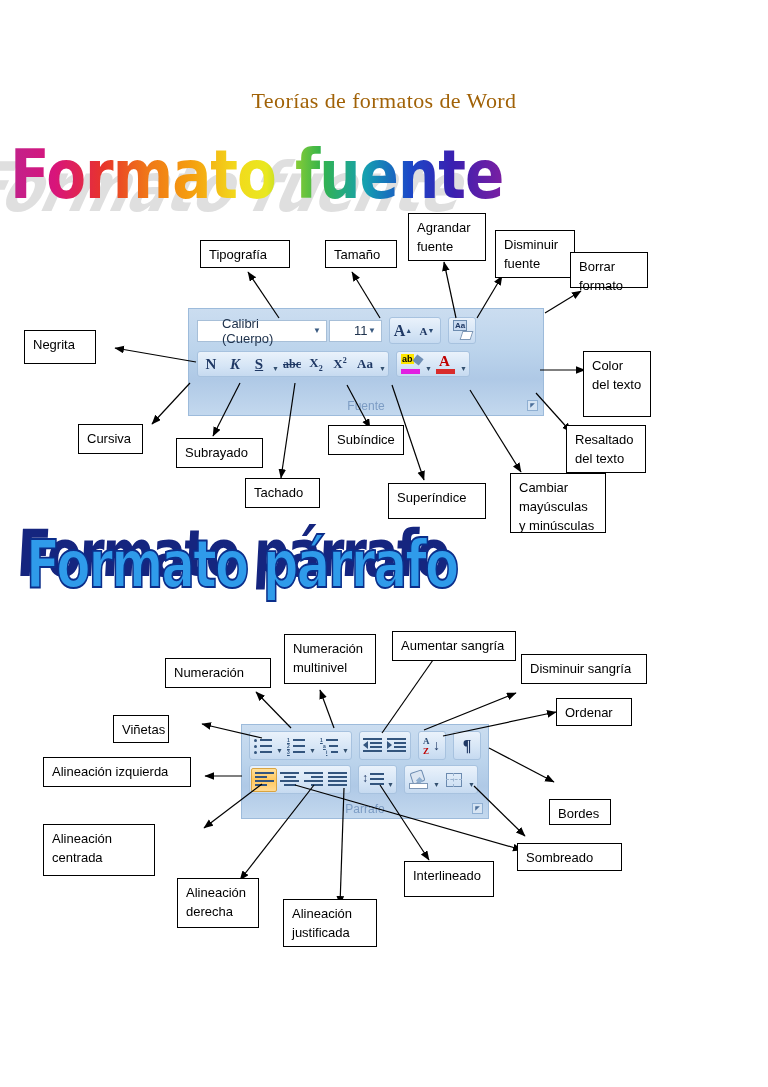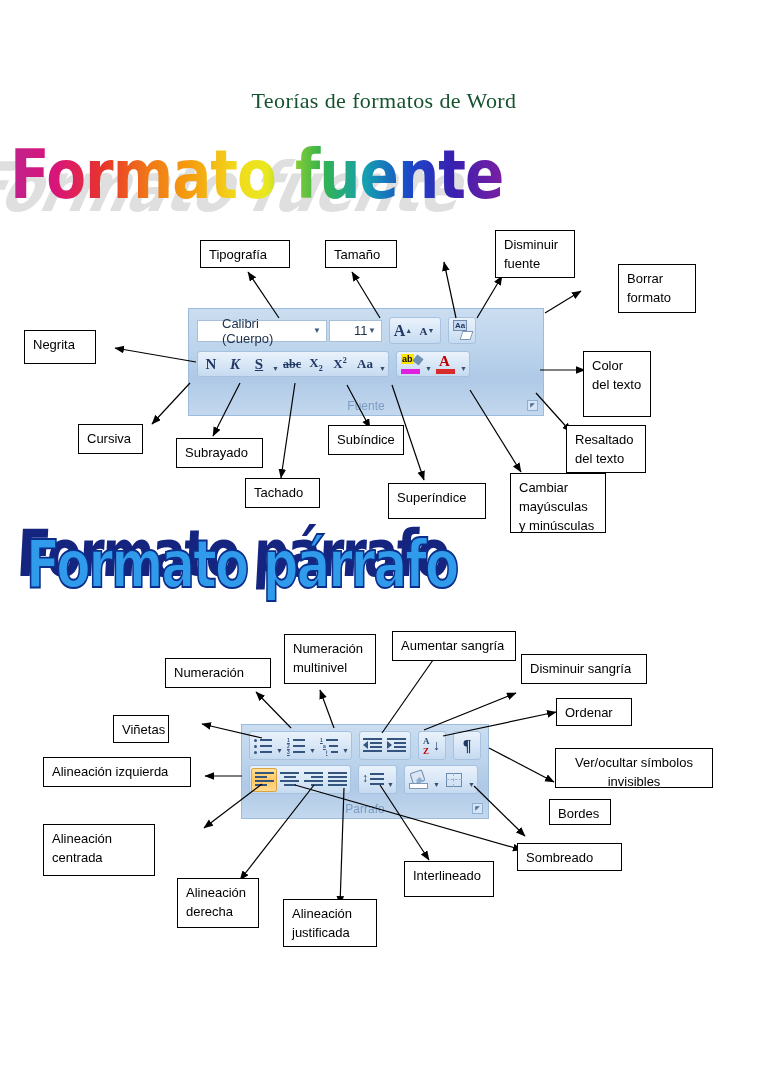--- a/index.html
+++ b/index.html
@@ -15,21 +15,21 @@
   
   #arrows{position:absolute;left:0;top:0;width:768px;height:1087px;pointer-events:none;z-index:5;}
 
   
   .doc-title{
     position:absolute;
     left:0;right:0;top:88px;
     text-align:center;
     font-family:"Liberation Serif", serif;
     font-size:22px;
-    color:#14532d;
+    color:#a16207;
     letter-spacing:.4px;
     z-index:3;
   }
 
   
   .wordart{
     position:absolute;
     font-family:"DejaVu Sans", sans-serif;
     font-weight:bold;
     white-space:nowrap;
@@ -354,26 +354,29 @@
   </div>
 
   <div class="callout" style="left:200px;top:240px;width:90px;height:28px;">
     <span>Tipografía</span>
   </div>
 
   <div class="callout" style="left:325px;top:240px;width:72px;height:28px;">
     <span>Tamaño</span>
   </div>
 
+  <div class="callout" style="left:408px;top:213px;width:78px;height:48px;">
+    <span>Agrandar fuente</span>
+  </div>
 
   <div class="callout" style="left:495px;top:230px;width:80px;height:48px;">
     <span>Disminuir fuente</span>
   </div>
 
-  <div class="callout" style="left:570px;top:264px;width:78px;height:49px;margin-left:48px;">
+  <div class="callout" style="left:570px;top:252px;width:78px;height:36px;">
     <span>Borrar formato</span>
   </div>
 
   <div class="callout" style="left:24px;top:330px;width:72px;height:34px;">
     <span>Negrita</span>
   </div>
 
   <div class="callout" style="left:583px;top:351px;width:68px;height:66px;">
     <span>Color del texto</span>
   </div>
@@ -575,23 +578,20 @@
   </div>
 
   <div class="callout" style="left:556px;top:698px;width:76px;height:28px;">
     <span>Ordenar</span>
   </div>
 
   <div class="callout" style="left:113px;top:715px;width:56px;height:28px;">
     <span>Viñetas</span>
   </div>
 
-  <div class="callout c" style="left:555px;top:748px;width:158px;height:40px;">
-    <span>Ver/ocultar símbolos invisibles</span>
-  </div>
 
   <div class="callout" style="left:43px;top:757px;width:148px;height:30px;">
     <span>Alineación izquierda</span>
   </div>
 
   <div class="callout" style="left:549px;top:799px;width:62px;height:26px;">
     <span>Bordes</span>
   </div>
 
   <div class="callout" style="left:43px;top:824px;width:112px;height:52px;">

